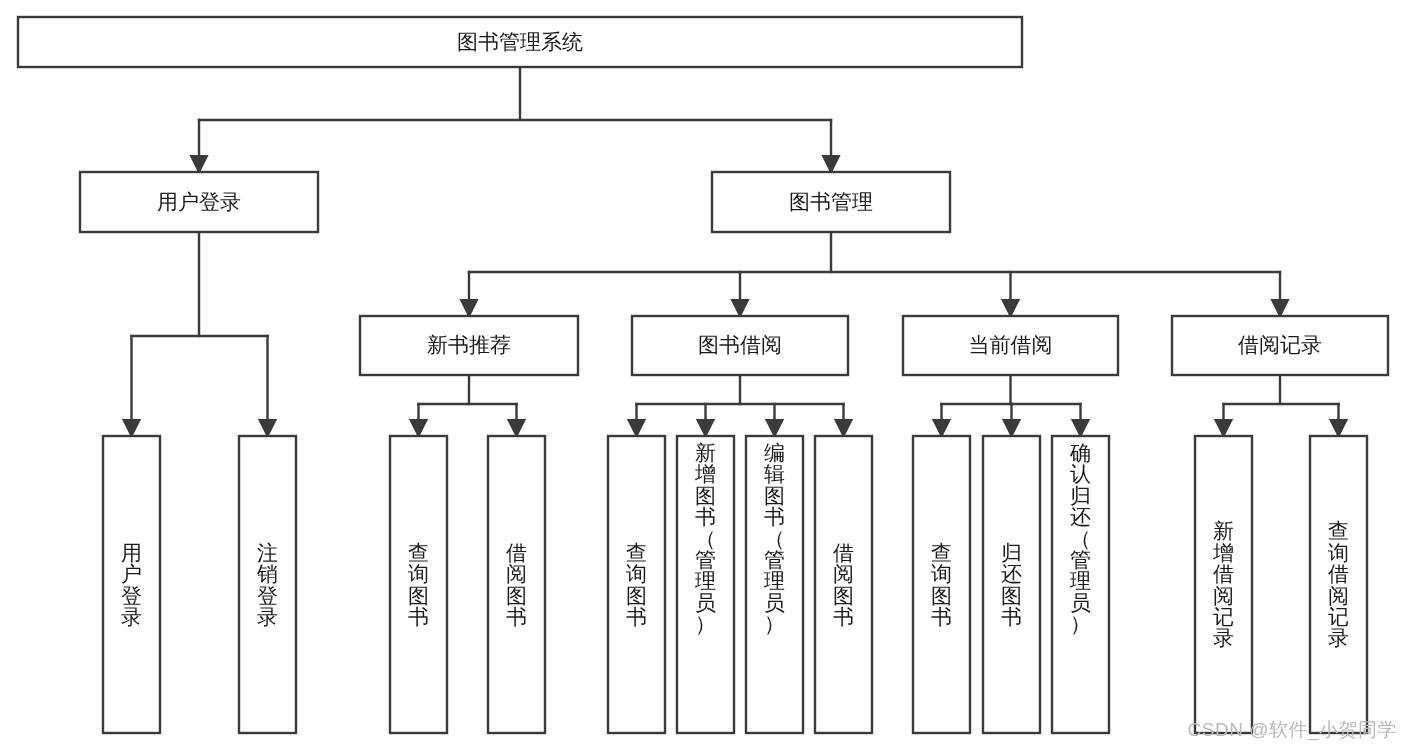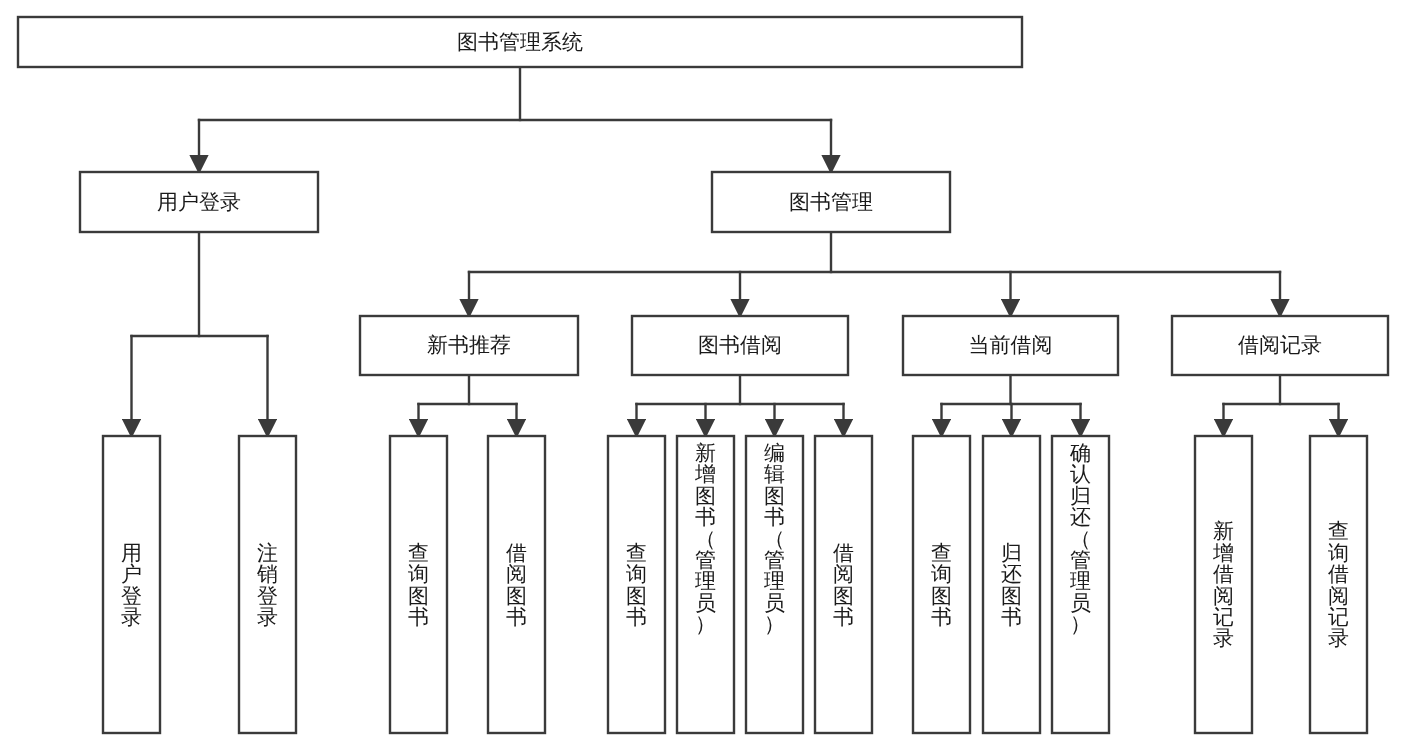--- a/index.html
+++ b/index.html
@@ -266,13 +266,14 @@
       <div class="vlabel node-label-v centered" style="left: 1310px; top: 436px; width: 57px; height: 297px;">
         <span>查</span>
         <span>询</span>
         <span>借</span>
         <span>阅</span>
         <span>记</span>
         <span>录</span>
       </div>
     </div>
 
+  <div class="watermark">CSDN @软件_小贺同学</div>
 </div>
 
 </body></html>

